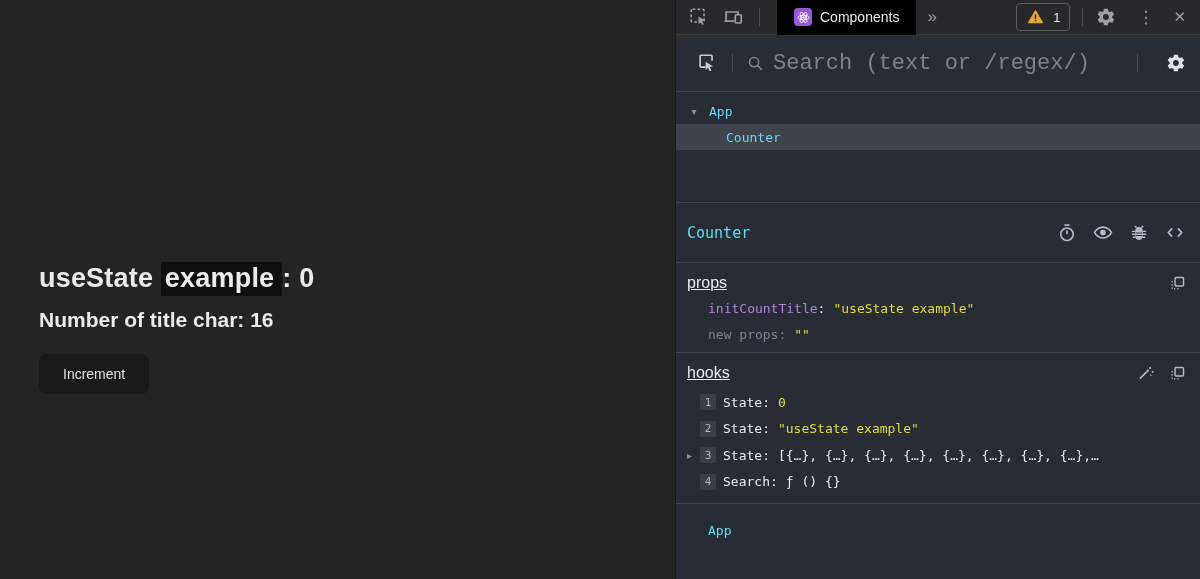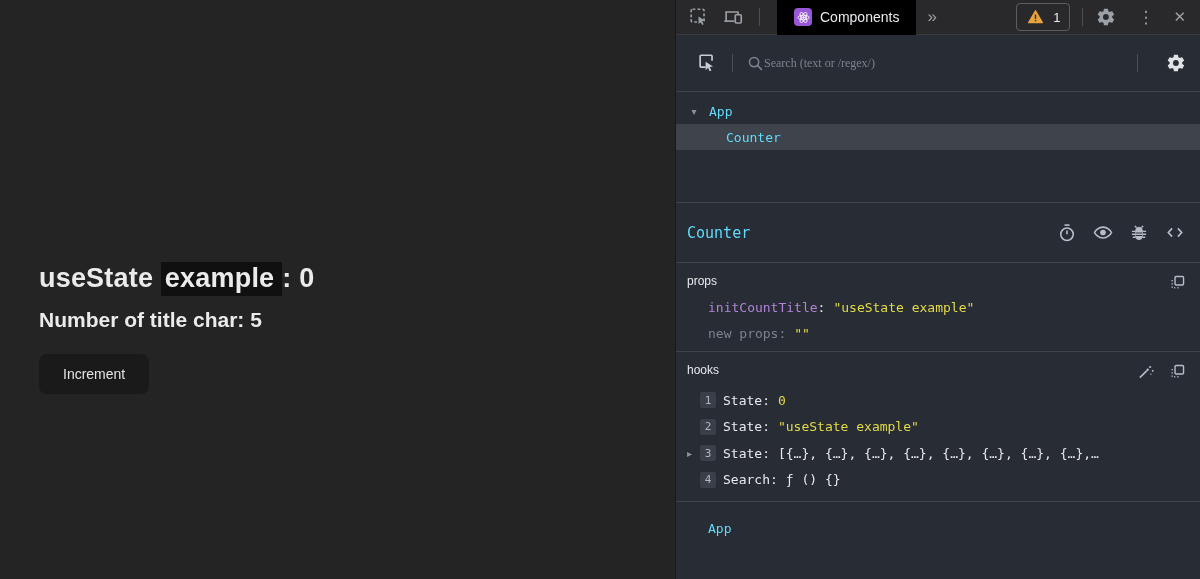--- a/index.html
+++ b/index.html
@@ -71,22 +71,22 @@
   
   .search-row {
     height: 57px; flex: none; border-bottom: 1px solid var(--divider,#3f434c);
     display: flex; align-items: center; padding: 0 14px 0 20px;
   }
   .search-row .inspect2 { width: 22px; height: 22px; color: #c8ccd4; cursor: pointer; }
   .search-row .sep-v { margin: 0 14px; }
   .mag { width: 17px; height: 17px; color: #7d828c; }
   .search-input {
     flex: 1; background: transparent; border: none; outline: none;
-    color: var(--light-text,#e8eaed); font-size: 12px; 
-    font-family: Liberation Serif, serif; min-width: 0;
+    color: var(--light-text,#e8eaed); font-size: 22px; margin-left: 9px;
+    font-family: Liberation Mono, monospace; min-width: 0;
   }
   .search-input::placeholder { color: #7d828c; }
   .search-row .gear2 { width: 20px; height: 20px; color: #dfe2e7; margin-left: 14px; cursor: pointer; }
 
   
   .tree {
     height: 111px; flex: none; border-bottom: 1px solid var(--divider,#3f434c);
     padding-top: 6px; font-family: "DejaVu Sans Mono", monospace; font-size: 13px;
   }
   .tree-row { height: 26px; display: flex; align-items: center; padding-left: 10px; cursor: pointer; }
@@ -99,21 +99,21 @@
   .details-header {
     height: 60px; flex: none; border-bottom: 1px solid var(--divider,#3f434c);
     display: flex; align-items: center; padding: 0 15px 0 11px;
   }
   .comp-name { color: var(--component-name,#61dafb); font-family: "DejaVu Sans Mono", monospace; font-size: 15px; flex: 1; }
   .hdr-icons { display: flex; align-items: center; gap: 16px; color: #b7bdc8; }
   .hdr-icons .icon { width: 20px; height: 20px; cursor: pointer; }
 
   
   .section { border-bottom: 1px solid var(--divider,#3f434c); padding: 11px 14px 8px 11px; }
-  .sec-title-row { display: flex; align-items: flex-start; font-size: 12px; color: var(--light-text,#e8eaed); }
+  .sec-title-row { display: flex; align-items: center; font-size: 16px; color: var(--light-text,#e8eaed); text-decoration: underline; }
   .sec-title-row .spacer { flex: 1; }
   .sec-title-row .icon { width: 17px; height: 17px; color: #b7bdc8; cursor: pointer; }
   .sec-title-row .icon + .icon { margin-left: 15px; }
 
   .kv-row { margin-top: 7px; padding-left: 21px; font-family: "DejaVu Sans Mono", monospace; font-size: 13px; line-height: 19px; }
   .key-purple { color: var(--prop-key,#b184d9); }
   .key-muted  { color: var(--muted-text,#7c8290); }
   .colon-light { color: var(--light-text,#e8eaed); }
   .colon-muted { color: var(--muted-text,#7c8290); }
   .val { margin-left: 8px; cursor: text; }
@@ -139,21 +139,21 @@
   }
 </style>
 </head>
 <body>
 
 <div class="stage">
 
   <div class="app">
     <div class="app-content">
       <h1><span>useState </span><span class="hl">example</span><span>: 0</span></h1>
-      <h2>Number of title char: 5</h2>
+      <h2>Number of title char: 16</h2>
       <div class="btn-row">
         <button class="app-btn">Increment</button>
       </div>
     </div>
   </div>
 
   <div class="devtools">
 
     <div class="toolbar">
       <span class="icon">

